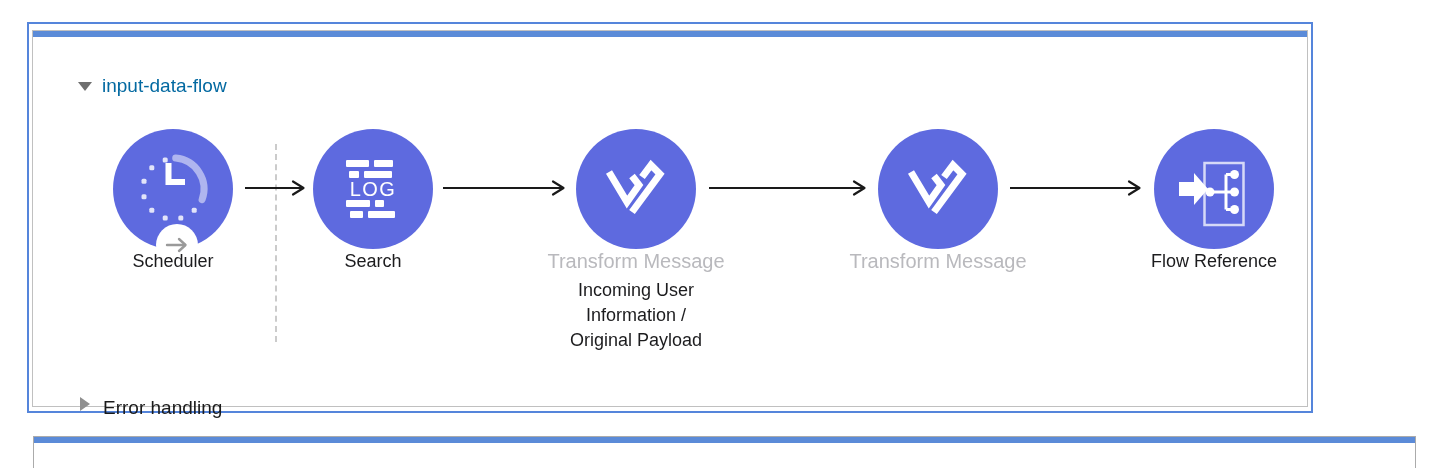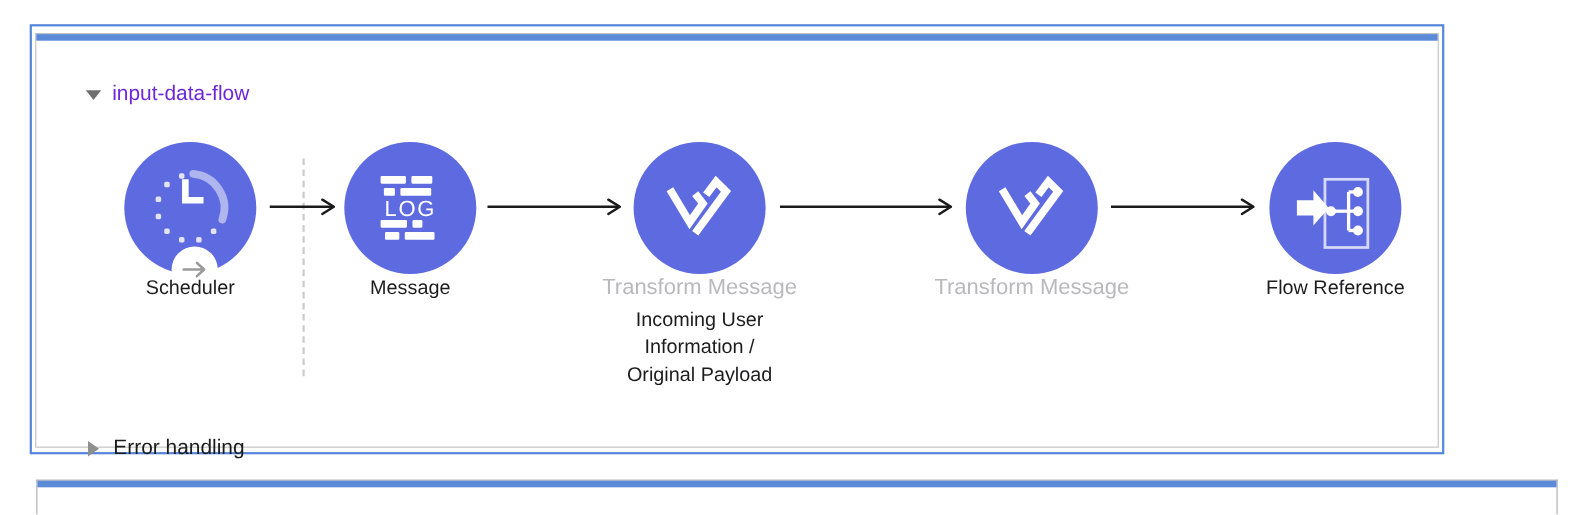--- a/index.html
+++ b/index.html
@@ -15,21 +15,21 @@
   .flow-inner {
     position: absolute; left: 3px; right: 3px; top: 6px; bottom: 4px;
     border: 1px solid #C0C0C0; background: #fff;
   }
   .flow-headerbar { position: absolute; left: 0; right: 0; top: 0; height: 6px; background: #5B8BD8; }
 
   
   .flow-title-row { position: absolute; left: 45px; top: 44px; display: flex; align-items: center; gap: 10px; }
   .tri-down { width: 0; height: 0; border-left: 7px solid transparent; border-right: 7px solid transparent;
     border-top: 9px solid #6F6F6F; }
-  .flow-title { font-size: 19px; color: #6d28d9; }
+  .flow-title { font-size: 19px; color: #0369a1; }
 
   
   .dashed-sep { position: absolute; left: 242px; top: 113px; height: 198px; width: 0;
     border-left: 2px dashed #CBCBCB; }
 
   
   .node { position: absolute; top: 98px; width: 220px; text-align: center; }
   .node-scheduler  { left: 30px;  }
   .node-logger     { left: 230px; }
   .node-transform1 { left: 493px; }
@@ -43,21 +43,21 @@
   .name-lines span { display: block; }
 
   
   .connector { position: absolute; top: 146px; height: 22px; }
   .conn-1 { left: 212px;  width: 61px; }
   .conn-2 { left: 410px;  width: 123px; }
   .conn-3 { left: 676px;  width: 158px; }
   .conn-4 { left: 977px;  width: 132px; }
 
   
-  .error-row { position: absolute; left: 47px; top: 366px; display: flex; align-items: center; gap: 13px; }
+  .error-row { position: absolute; left: 47px; top: 366px; display: flex; gap: 13px; }
   .tri-right { width: 0; height: 0; border-top: 7px solid transparent; border-bottom: 7px solid transparent;
     border-left: 10px solid #8F8F8F; }
   .error-label { font-size: 19px; color: #1B1B1B; }
 
   
   .flow-below { position: absolute; left: 33px; top: 436px; width: 1383px; height: 32px;
     border: 1px solid #ABABAB; border-bottom: none; background: #fff; }
   .flow-below .flow-headerbar { height: 6px; }
 </style>
 </head>
@@ -132,21 +132,21 @@
               <rect x="51" y="42" width="28" height="7" rx="1"></rect>
               <rect x="33" y="71" width="24" height="7" rx="1"></rect>
               <rect x="62" y="71" width="9" height="7" rx="1"></rect>
               <rect x="37" y="82" width="13" height="7" rx="1"></rect>
               <rect x="55" y="82" width="27" height="7" rx="1"></rect>
             </g>
             <text x="60" y="67" text-anchor="middle" fill="#ffffff" font-family="Liberation Sans, sans-serif" font-size="20" letter-spacing="1.5">LOG</text>
           </svg>
         </div>
         <div class="labels">
-          <span>Message</span>
+          <span>Search</span>
         </div>
       </div>
 
       <div class="node node-transform1">
         <div class="icon-wrap">
           <svg width="120" height="120" viewBox="0 0 120 120">
             <circle cx="60" cy="60" r="60" fill="#5E6ADF"></circle>
             <g fill="none" stroke="#ffffff" stroke-width="7" stroke-linejoin="miter">
               <path d="M33,43 L51,73 L63,56 L56,47"></path>
               <path d="M56,83 L84,45 L75,36 L66,48"></path>

